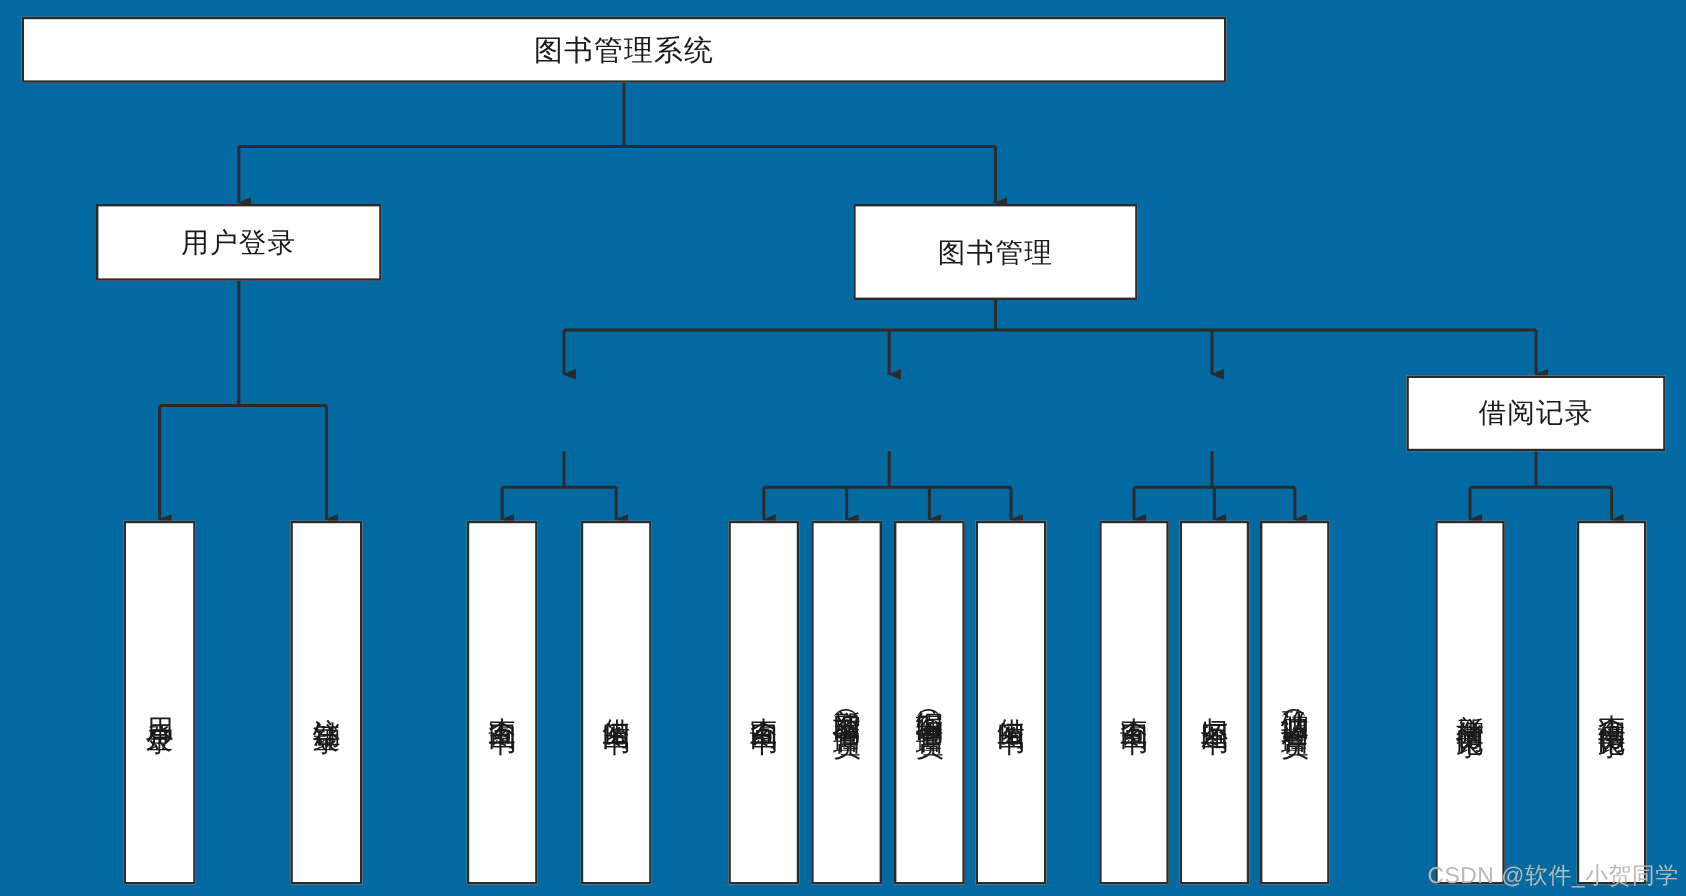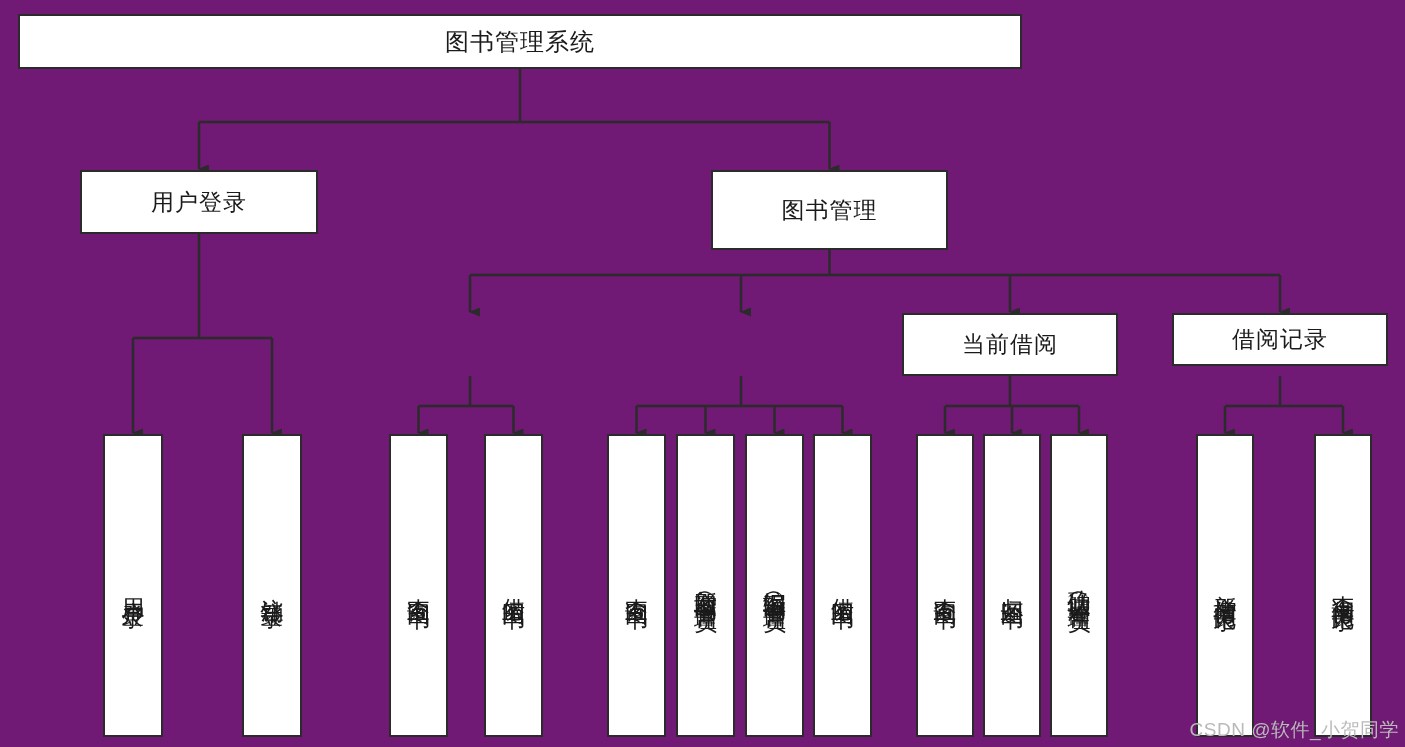--- a/index.html
+++ b/index.html
@@ -7,21 +7,21 @@
     padding: 0;
     background: #ffffff;
   }
   body {
     font-family: "Liberation Sans", "DejaVu Sans", sans-serif;
   }
   #canvas {
     position: relative;
     width: 1405px;
     height: 747px;
-    background: #701a75;
+    background: #0369a1;
     overflow: hidden;
   }
   svg.edges {
     position: absolute;
     left: 0;
     top: 0;
     width: 1405px;
     height: 747px;
     pointer-events: none;
   }
@@ -119,24 +119,21 @@
     <span>图书管理系统</span>
   </div>
 
   <div class="node horiz" style="left: 80px; top: 170px; width: 238px; height: 64px;">
     <span>用户登录</span>
   </div>
   <div class="node horiz" style="left: 711px; top: 170px; width: 237px; height: 80px;">
     <span>图书管理</span>
   </div>
 
-  <div class="node horiz" style="left: 902px; top: 313px; width: 216px; height: 63px;">
-    <span>当前借阅</span>
-  </div>
-  <div class="node horiz" style="left: 1172px; top: 313px; width: 216px; height: 53px;">
+  <div class="node horiz" style="left: 1172px; top: 313px; width: 216px; height: 63px;">
     <span>借阅记录</span>
   </div>
 
   <div class="node vert" style="left: 103px; top: 434px; width: 60px; height: 303px;">
     <span class="vtext">用户登录</span>
   </div>
   <div class="node vert" style="left: 242px; top: 434px; width: 60px; height: 303px;">
     <span class="vtext">注销登录</span>
   </div>
 

